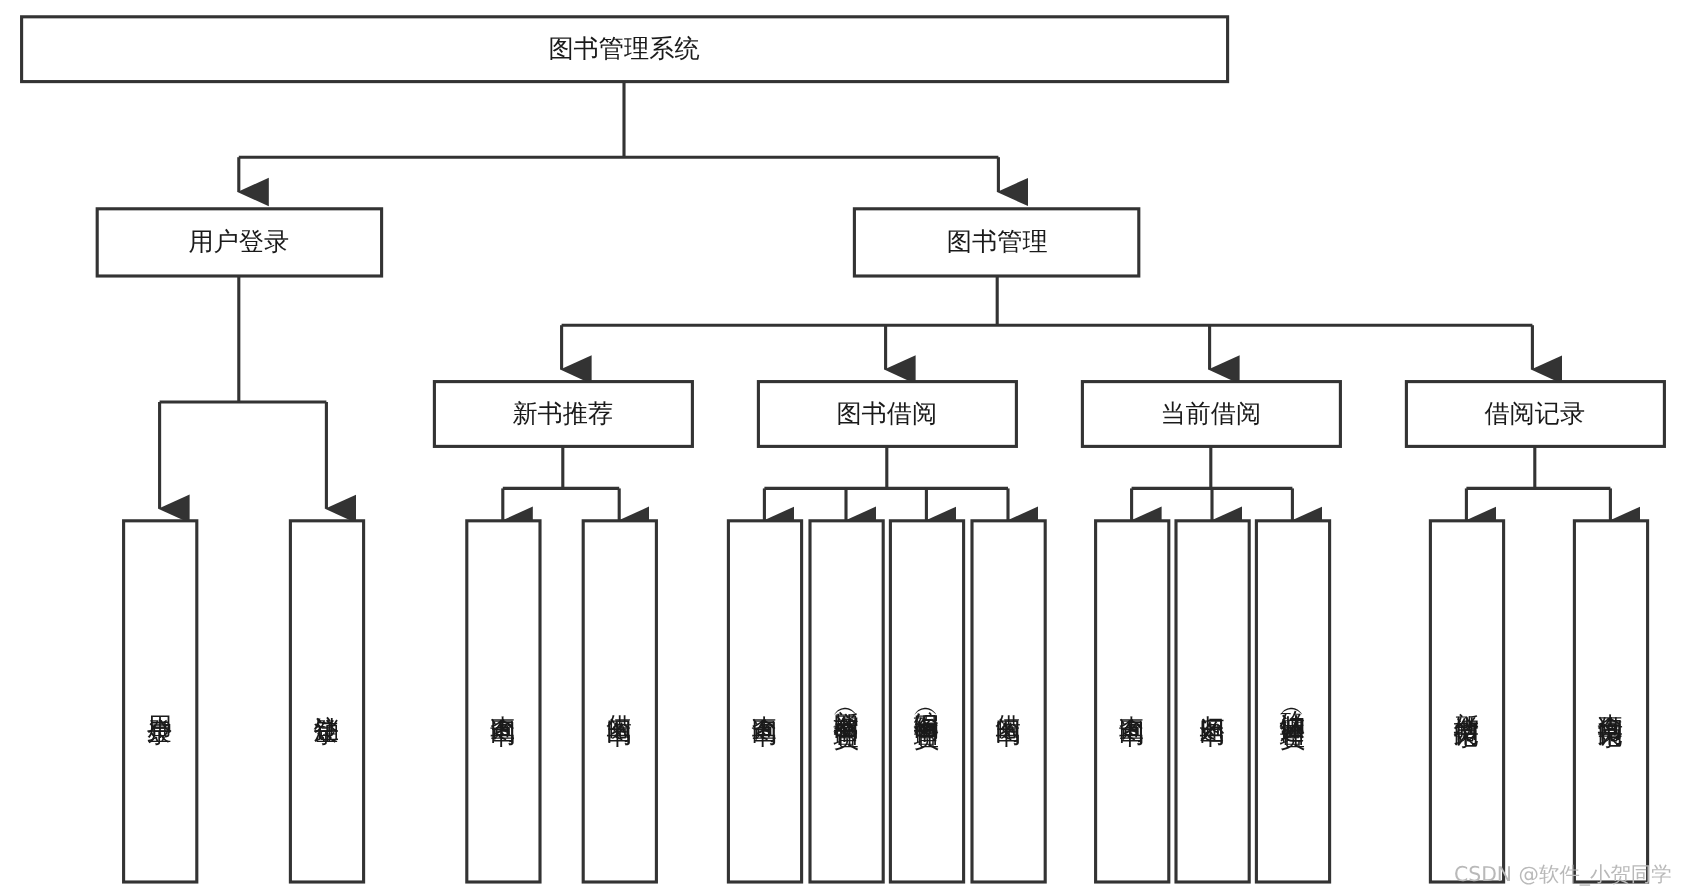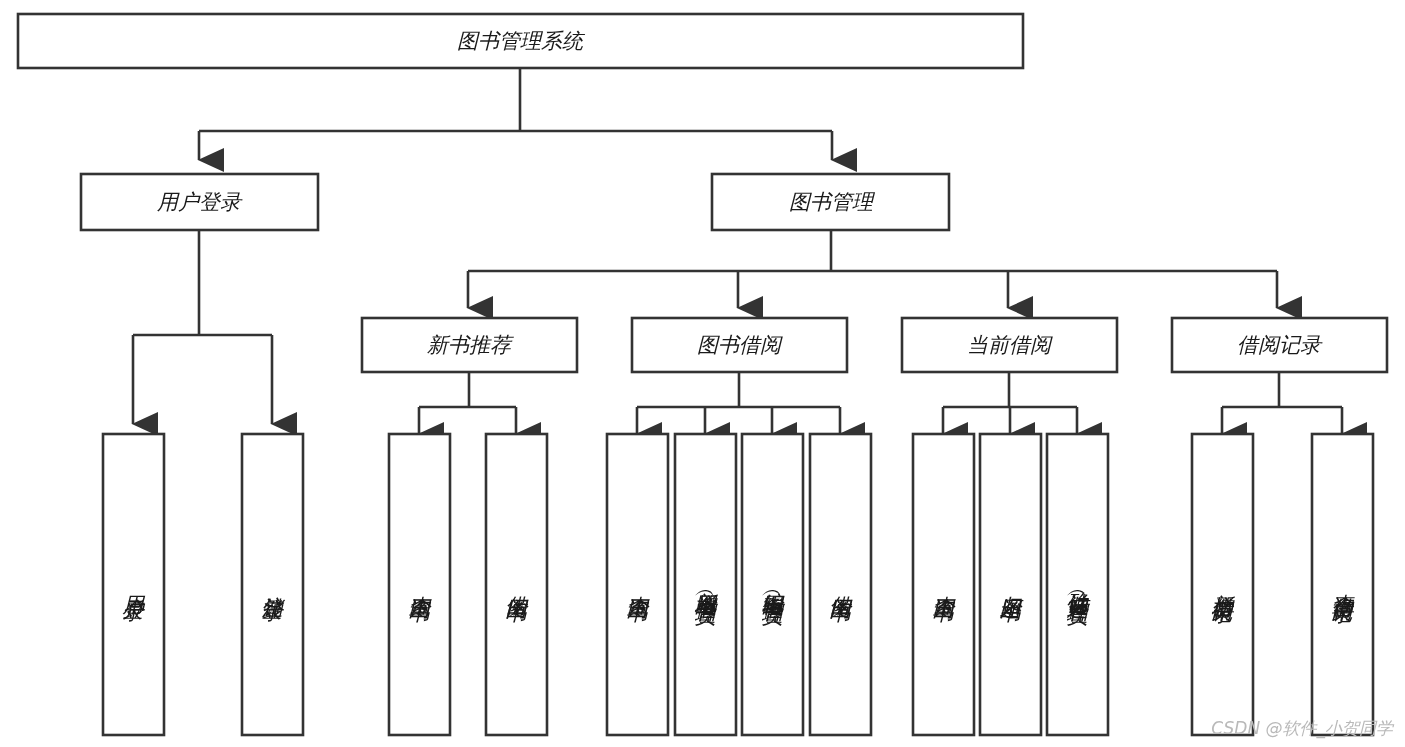--- a/index.html
+++ b/index.html
@@ -12,21 +12,20 @@
     width: 1405px;
     height: 747px;
     font-family: "DejaVu Sans", "Liberation Sans", sans-serif;
     overflow: hidden;
     position: relative;
   }
   #diagram-root {
     position: relative;
     width: 1405px;
     height: 747px;
-    font-style: italic;
   }
   svg.diagram-canvas {
     display: block;
     width: 1405px;
     height: 747px;
   }
   .node-box {
     fill: #ffffff;
     stroke: #333333;
     stroke-width: 2.6;

